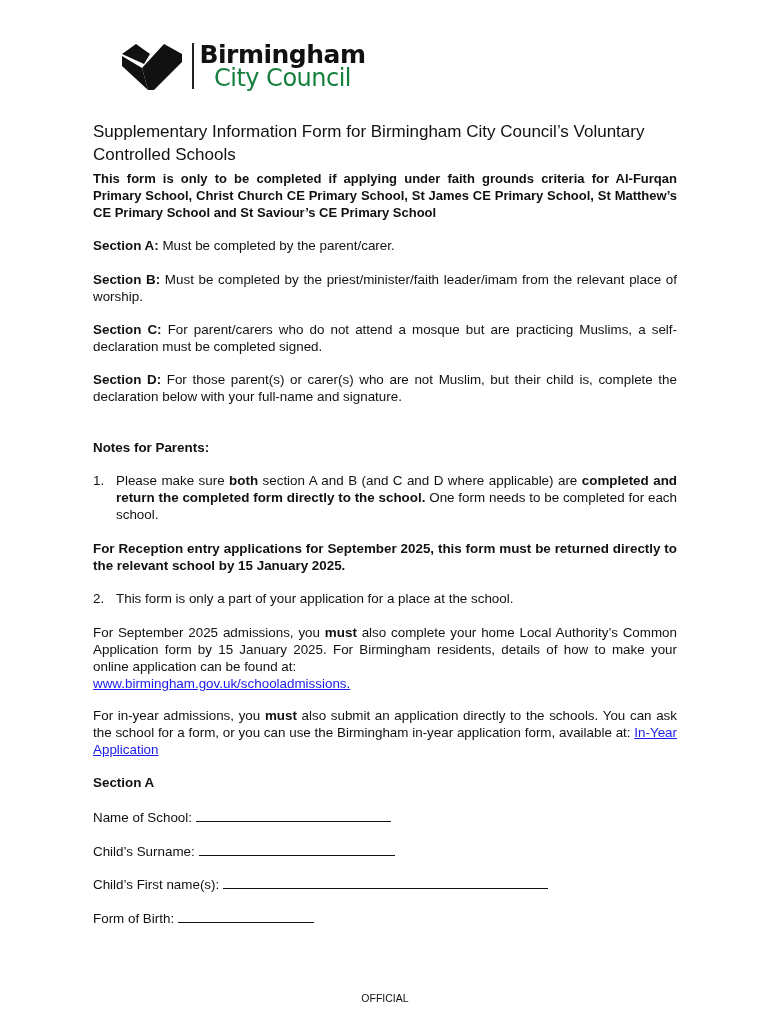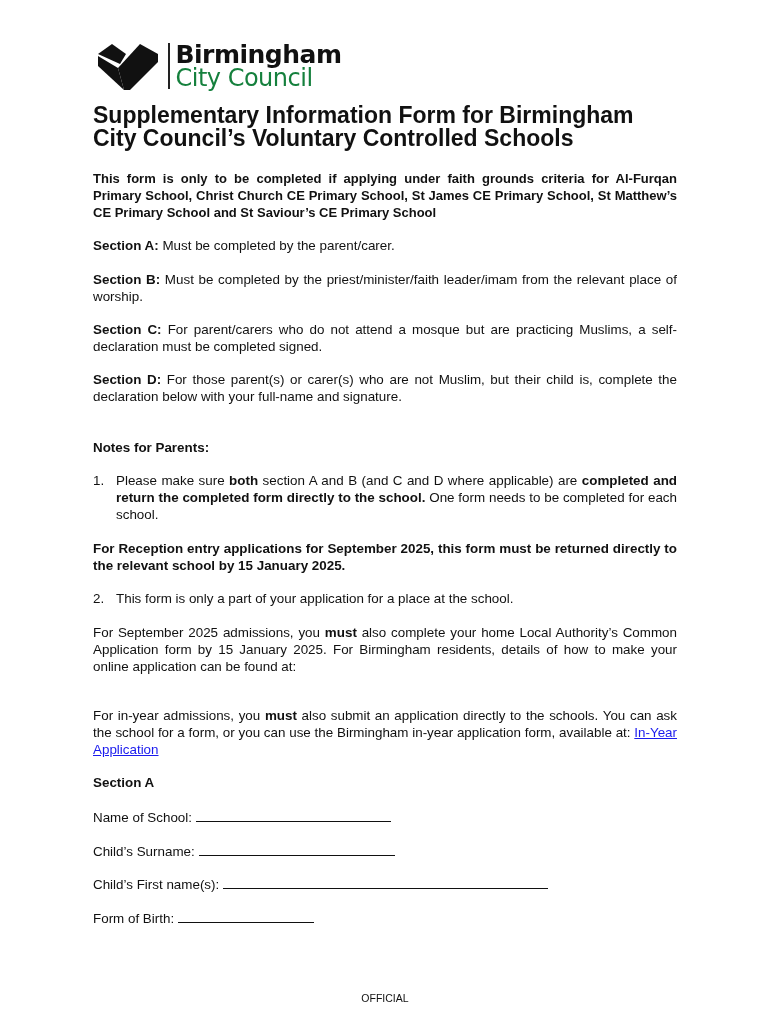--- a/index.html
+++ b/index.html
@@ -1,25 +1,25 @@
 <!DOCTYPE html>
 <html><head>
 <meta charset="utf-8">
 <style>
   html, body { margin:0; padding:0; background:#ffffff; }
   body { width:770px; height:1024px; position:relative; overflow:hidden;
          font-family:"Liberation Sans", sans-serif; color:#111; font-size:13.4px; }
   .page { position:absolute; left:93px; top:0; width:584px; }
-  .logo { position:absolute; left:96px; top:40px; height:52px; display:flex; align-items:center; }
+  .logo { position:absolute; left:120px; top:40px; height:52px; display:flex; align-items:center;text-align:center; }
   .logo svg { display:block; }
   .logo-divider { width:1.5px; height:46px; background:#222; margin:0 6px 0 8px; }
   .logo-text { line-height:1; }
   .logo-line1 { font-family:"DejaVu Sans", sans-serif; font-weight:bold; font-size:25px; letter-spacing:-0.5px; color:#111; }
   .logo-line2 { font-family:"DejaVu Sans", sans-serif; font-size:24px; letter-spacing:-0.5px; color:#15803d; margin-top:-1px; }
-  .title { position:absolute; top:104px; left:0; width:584px; font-size:23px; font-weight:bold; line-height:23px; color:#111; }
+  .title { position:absolute; top:120px; left:0; width:584px; font-size:17px; font-weight:normal; line-height:23px; color:#111; }
   .p { position:absolute; left:0; width:584px; line-height:17px; text-align:justify; }
   .b { font-weight:bold; }
   .u { }
   .intro { top:170px; font-weight:bold; font-size:13px; line-height:17px; }
   .li { position:absolute; left:0; width:584px; line-height:17px; text-align:justify; }
   .li .num { position:absolute; left:0; top:0; }
   .li .txt { margin-left:23px; display:block; }
   a { color:#1a1aee; text-decoration:underline; }
   .field { position:absolute; left:0; line-height:17px; white-space:nowrap; }
   .blank { display:inline-block; border-bottom:1px solid #111; height:13px; vertical-align:baseline; margin-left:4px; }
@@ -76,20 +76,21 @@
 
   <div class="p b" style="top:540px;">For Reception entry applications for September 2025, this form must be returned directly to the relevant school by 15 January 2025.</div>
 
   <div class="li" style="top:590px;">
     <span class="num">2.</span>
     <span class="txt">This form is only a part of your application for a place at the school.</span>
   </div>
 
   <div class="p" style="top:624px;">
     <span>For September 2025 admissions, you </span><span class="b">must</span><span> also complete your home Local Authority’s Common Application form by 15 January 2025. For Birmingham residents, details of how to make your online application can be found at:</span><br>
+    <a>www.birmingham.gov.uk/schooladmissions.</a>
   </div>
 
   <div class="p" style="top:707px;">
     <span>For in-year admissions, you </span><span class="b">must</span><span> also submit an application directly to the schools. You can ask the school for a form, or you can use the Birmingham in-year application form, available at: </span><a>In-Year Application</a>
   </div>
 
   <div class="p" style="top:774px;">
     <span class="b u">Section A</span>
   </div>
 

